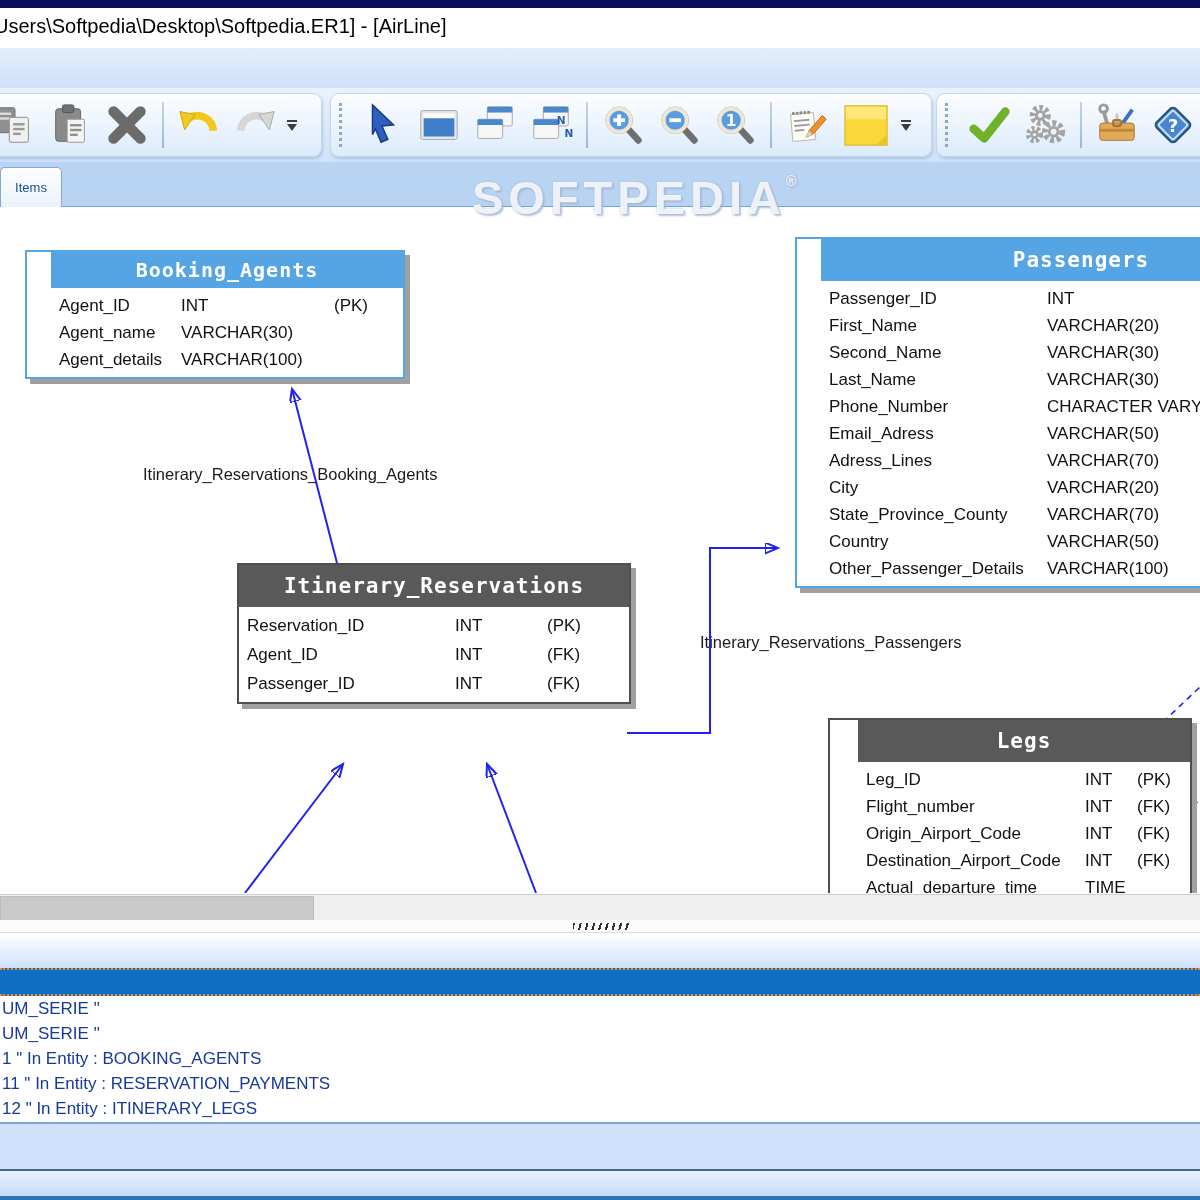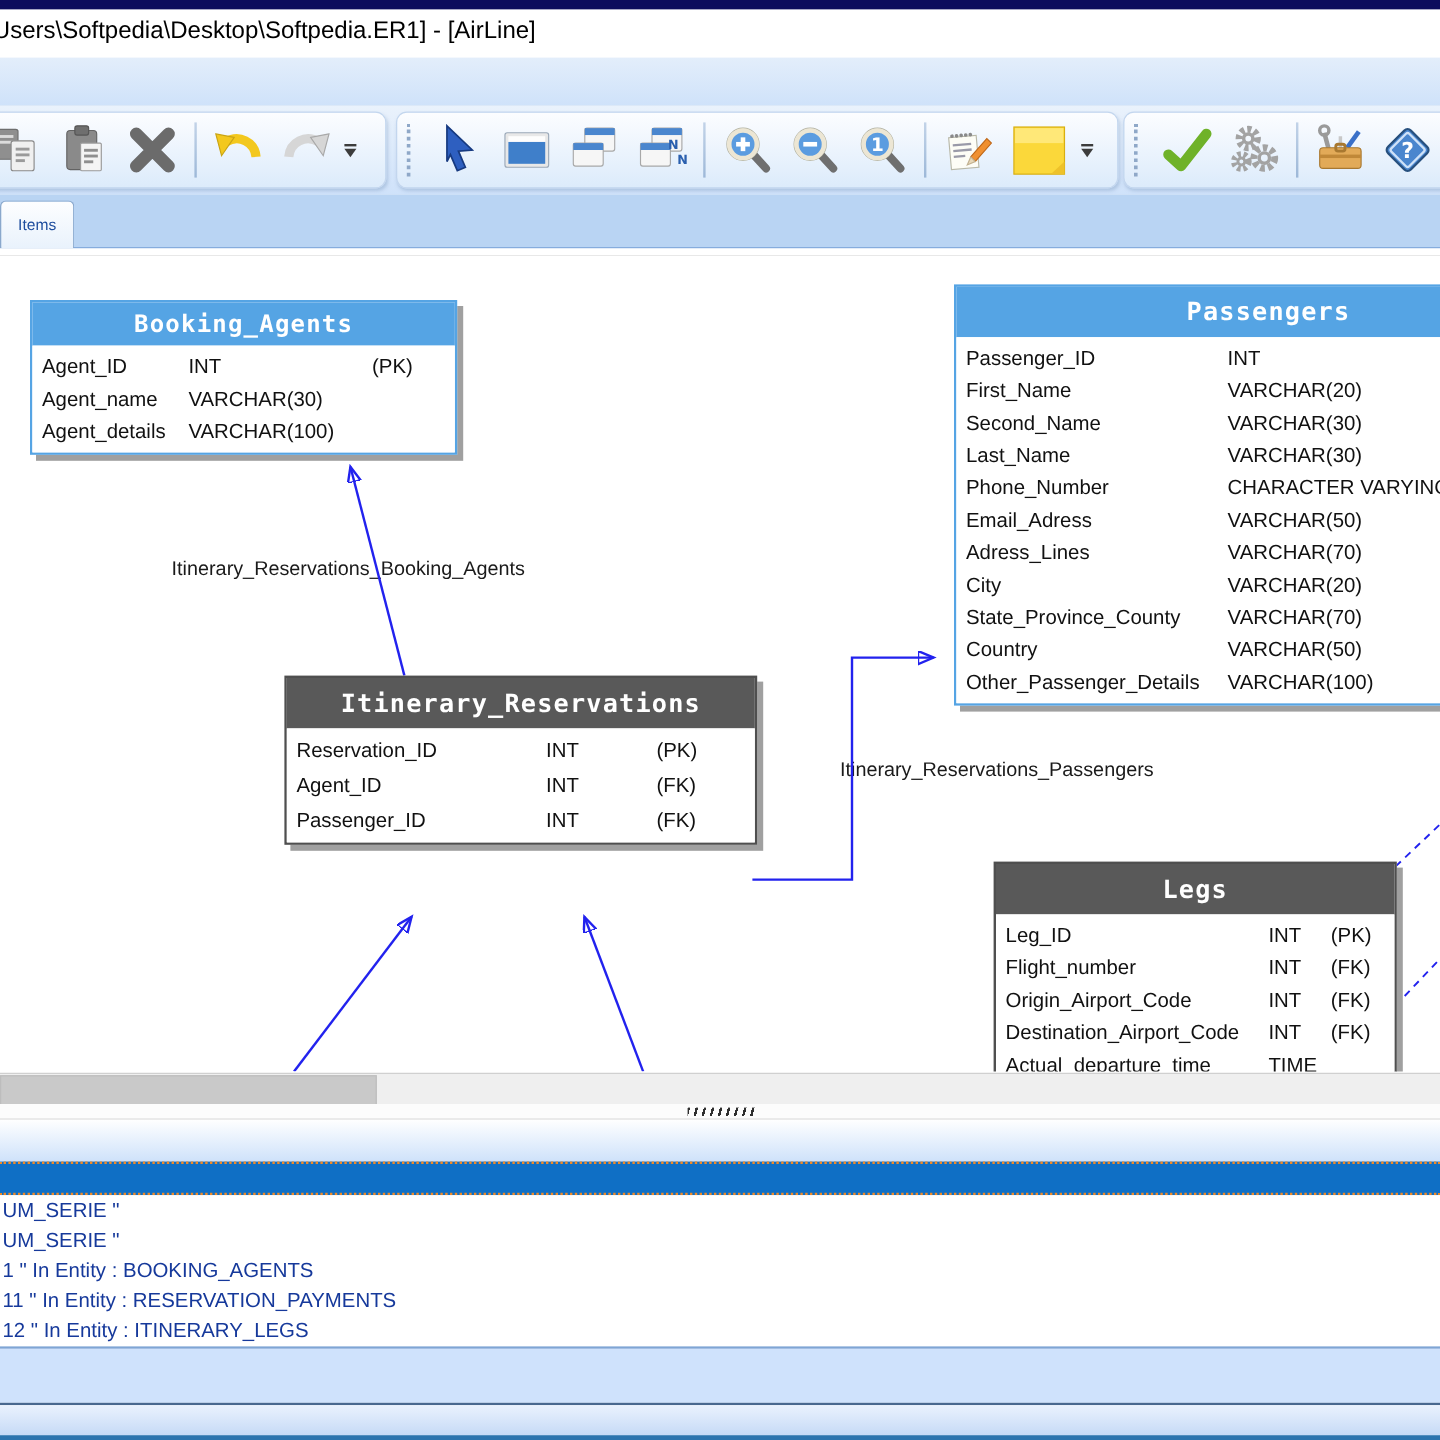--- a/index.html
+++ b/index.html
@@ -43,21 +43,21 @@
   .watermark sup{font-size:14px;vertical-align:28px;}
 
   
   .canvas{position:absolute;left:0;top:213px;width:1200px;height:680px;background:#fff;overflow:hidden;}
   .rel-overlay{position:absolute;left:0;top:0;z-index:2;}
   .rel-overlay line,.rel-overlay path{stroke:#2222ee;stroke-width:2;fill:none;}
   .rel-overlay .dashed{stroke-width:1.6;stroke-dasharray:6 5;}
   .rel-label{position:absolute;z-index:1;font-size:16.5px;color:#1a1a1a;white-space:nowrap;}
 
   .entity{position:absolute;z-index:3;background:#fff;box-shadow:5px 5px 0 0 #a0a0a0;}
-  .entity.blue{border:2px solid #55a4e4;}
+  .entity.blue{border:2px solid #55a4e4;padding-left:24px;}
   .entity.dark{border:2px solid #4f4f4f;}
   .ent-header{display:flex;align-items:center;justify-content:center;color:#fff;
               font-family:"DejaVu Sans Mono",monospace;font-weight:bold;letter-spacing:1px;}
   .entity.blue .ent-header{background:#55a4e4;}
   .entity.dark .ent-header{background:#595959;}
   .ent-body{padding:4px 0 4px 8px;background:#fff;}
   .ent-row{display:grid;align-items:center;font-size:17px;color:#111;white-space:nowrap;}
   .e-booking .ent-header{height:36px;font-size:20px;}
   .e-passengers .ent-header,.e-itinerary .ent-header,.e-legs .ent-header{height:42px;font-size:21px;}
   .e-booking .ent-row{grid-template-columns:122px 153px 1fr;height:27px;}
@@ -270,20 +270,21 @@
         </svg>
       </button>
     </div>
   </div>
 
   <div class="tabstrip">
     <div class="tab">Items</div>
   </div>
   <div class="stripgap"></div>
 
+  <div class="watermark"><span>SOFTPEDIA</span><sup>®</sup></div>
 
   <div class="canvas">
 
     <div class="rel-label" style="left:143px;top:252px;">Itinerary_Reservations_Booking_Agents</div>
     <div class="rel-label" style="left:700px;top:420px;">Itinerary_Reservations_Passengers</div>
 
     <svg class="rel-overlay" width="1200" height="680" viewBox="0 0 1200 680">
       <defs>
         <marker id="arr" markerWidth="16" markerHeight="14" refX="13" refY="5.5" orient="auto" markerUnits="userSpaceOnUse">
           <path d="M0,0 L13,5.5 L0,11 Z" fill="#ffffff" stroke="#2222ee" stroke-width="1.6"></path>
@@ -393,21 +394,21 @@
           <span>(FK)</span>
         </div>
         <div class="ent-row">
           <span>Passenger_ID</span>
           <span>INT</span>
           <span>(FK)</span>
         </div>
       </div>
     </div>
 
-    <div class="entity dark e-legs" style="left:828px;top:505px;width:332px;">
+    <div class="entity dark e-legs" style="left:828px;top:505px;width:332px;padding-left:28px;">
       <div class="ent-header">Legs</div>
       <div class="ent-body">
         <div class="ent-row">
           <span>Leg_ID</span>
           <span>INT</span>
           <span>(PK)</span>
         </div>
         <div class="ent-row">
           <span>Flight_number</span>
           <span>INT</span>

